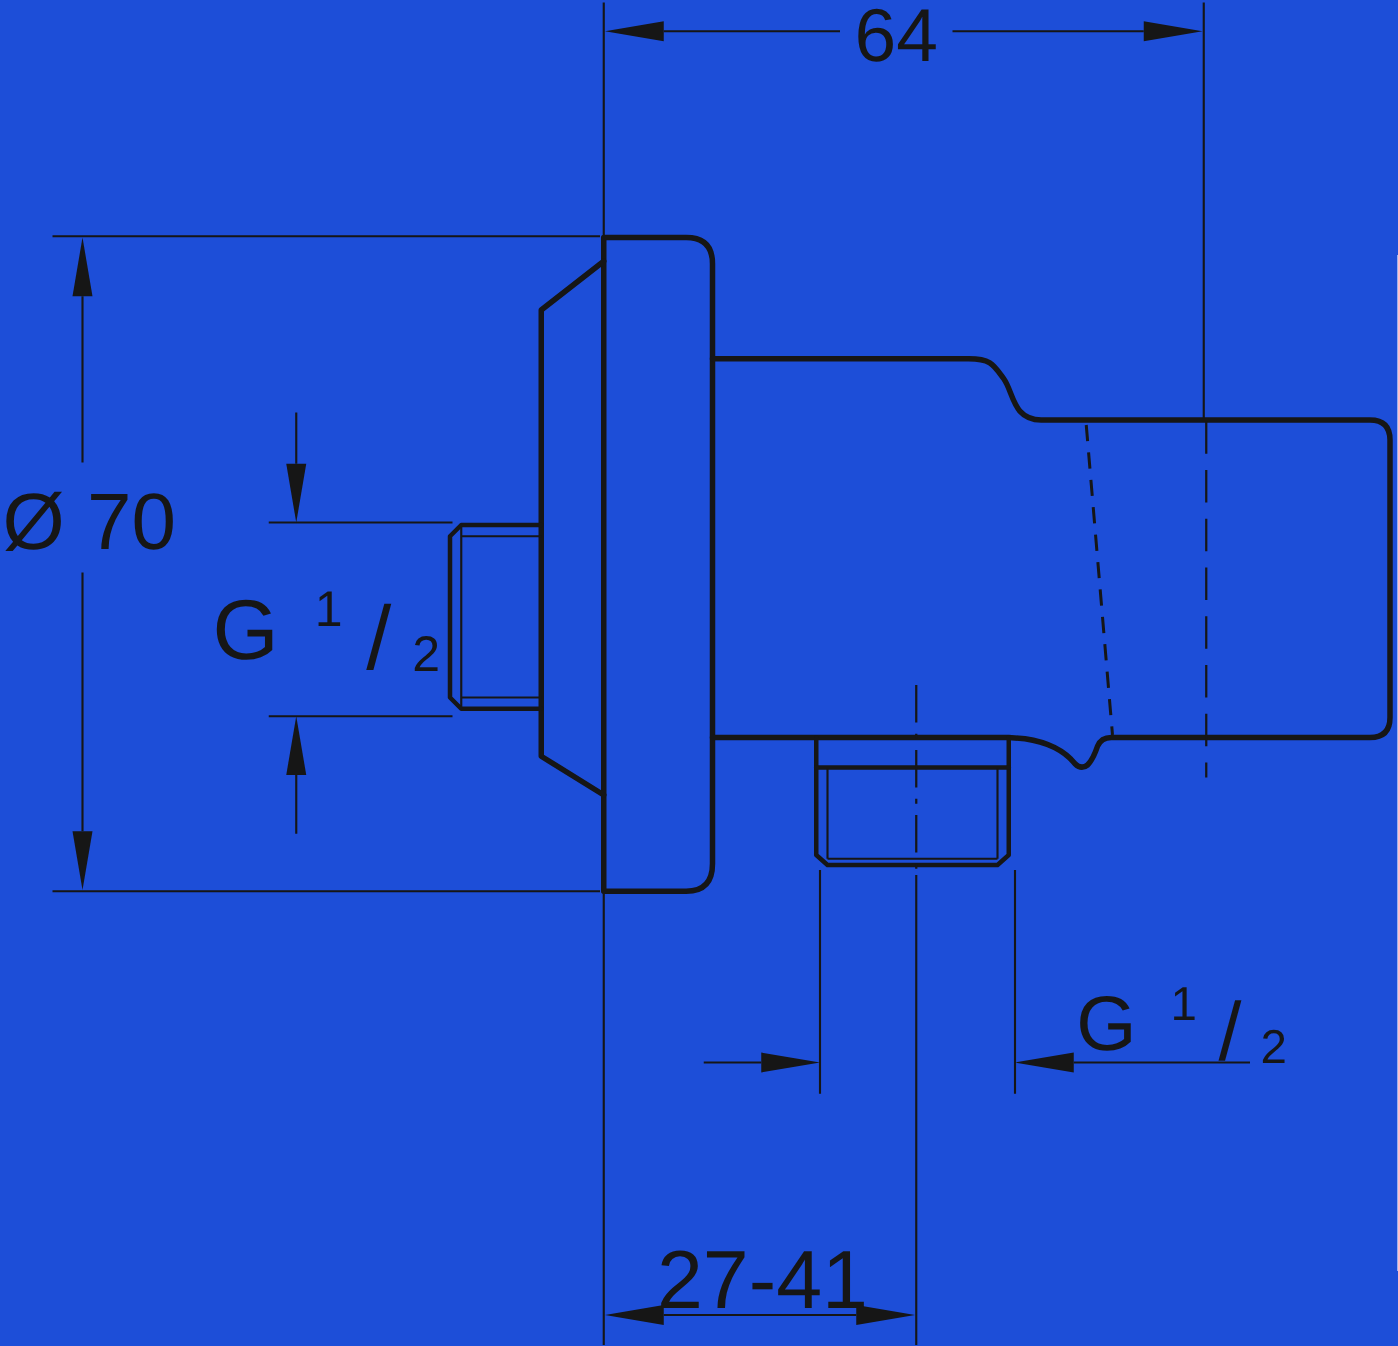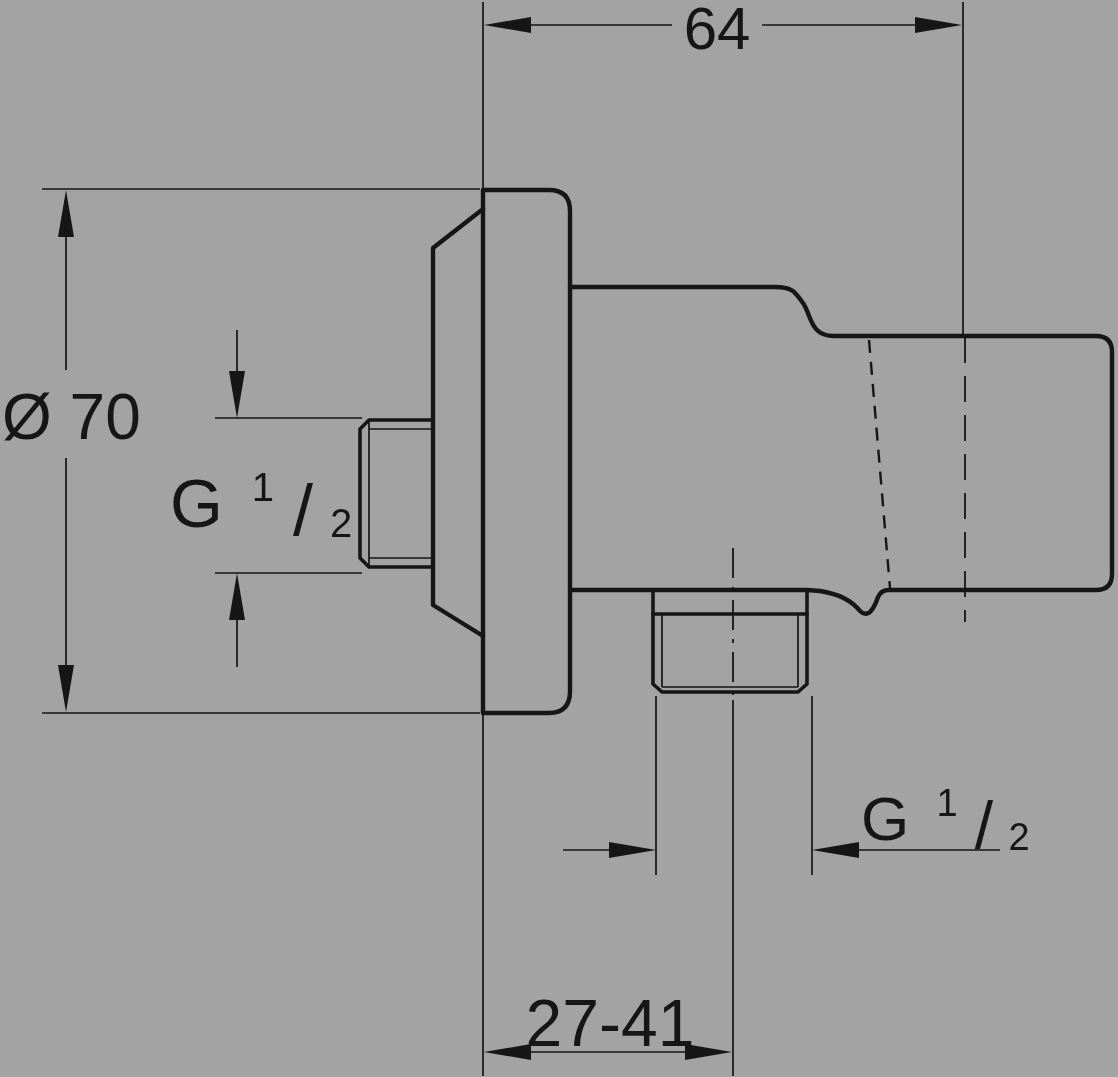--- a/index.html
+++ b/index.html
@@ -1,16 +1,16 @@
 <!DOCTYPE html>
 <html><head>
 <meta charset="utf-8">
 <style>
   html,body{margin:0;padding:0;background:#ffffff;}
-  .canvas{position:relative;width:1118px;height:1077px;background:#a3a3a3;overflow:hidden;}
+  .canvas{position:relative;width:1118px;height:1077px;background:#1d4ed8;overflow:hidden;}
   svg{position:absolute;left:0;top:0;}
   svg text{font-family:"Liberation Sans","DejaVu Sans",sans-serif;}
   .thick{stroke-width:4.4;stroke-linecap:round;stroke-linejoin:round;fill:none;}
   .med{stroke-width:3.6;stroke-linecap:round;stroke-linejoin:round;fill:none;}
   .thin{stroke-width:1.7;fill:none;}
   .hidden-dash{stroke-width:2.4;fill:none;stroke-dasharray:13 9;}
   .axis-dash{stroke-width:1.8;fill:none;stroke-dasharray:26 13;}
   .axis-dashdot{stroke-width:1.8;fill:none;stroke-dasharray:30 9 4 9;}
 </style>
 </head>

